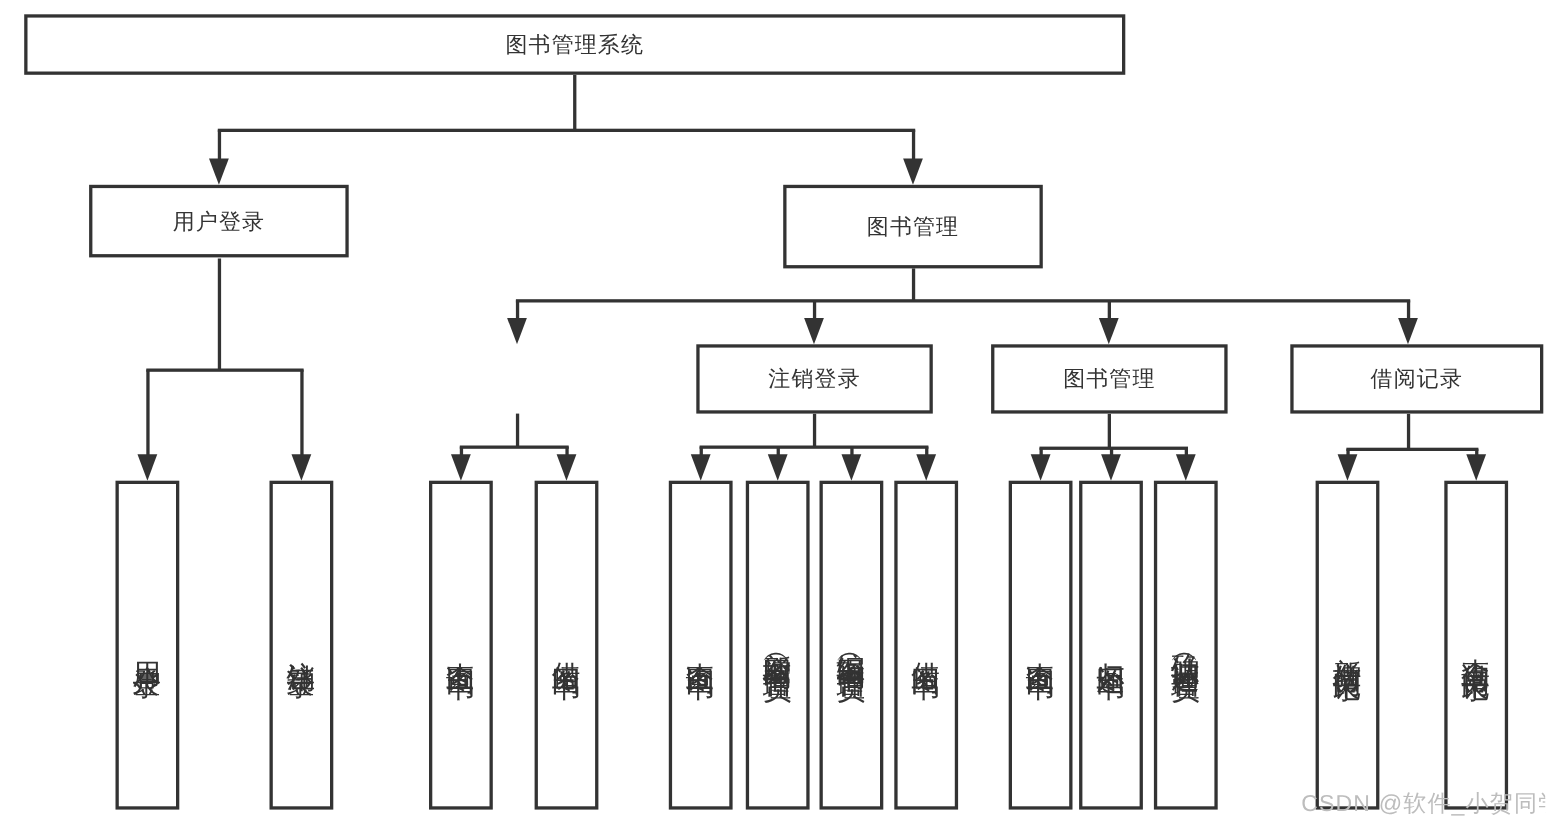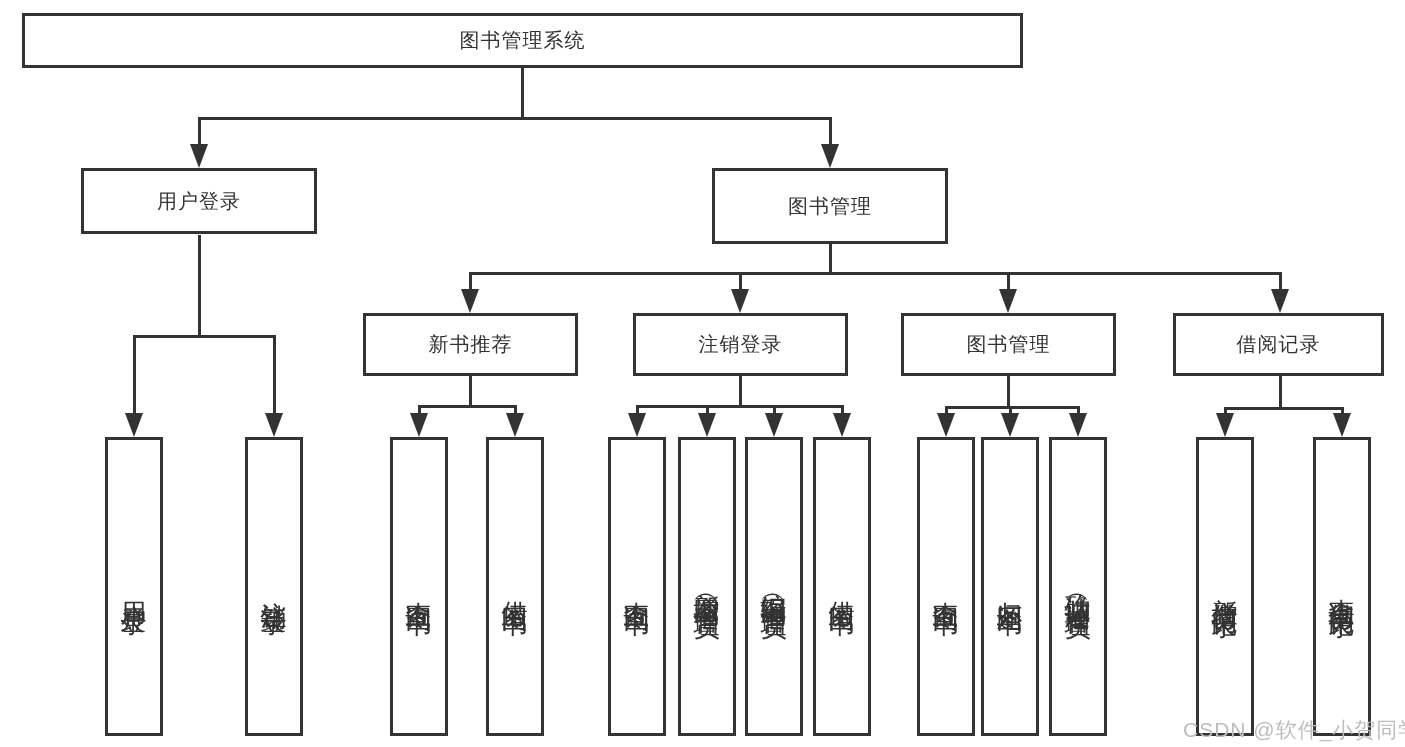--- a/index.html
+++ b/index.html
@@ -42,30 +42,27 @@
     <span class="hlabel">图书管理系统</span>
   </div>
 
   <div class="box" style="left:81px;top:168px;width:236px;height:66px">
     <span class="hlabel">用户登录</span>
   </div>
   <div class="box" style="left:712px;top:168px;width:236px;height:76px">
     <span class="hlabel">图书管理</span>
   </div>
 
-  <div class="box" style="left:363px;top:313px;width:215px;height:63px">
-    <span class="hlabel">新书推荐</span>
-  </div>
   <div class="box" style="left:633px;top:313px;width:215px;height:63px">
     <span class="hlabel">注销登录</span>
   </div>
   <div class="box" style="left:901px;top:313px;width:215px;height:63px">
     <span class="hlabel">图书管理</span>
   </div>
-  <div class="box" style="left:1173px;top:313px;width:211px;height:63px">
+  <div class="box" style="left:1173px;top:313px;width:230px;height:63px">
     <span class="hlabel">借阅记录</span>
   </div>
 
   <div class="box leaf" style="left:105px;top:437px">
     <span class="vlabel">用户登录</span>
   </div>
   <div class="box leaf" style="left:245px;top:437px">
     <span class="vlabel">注销登录</span>
   </div>
 

